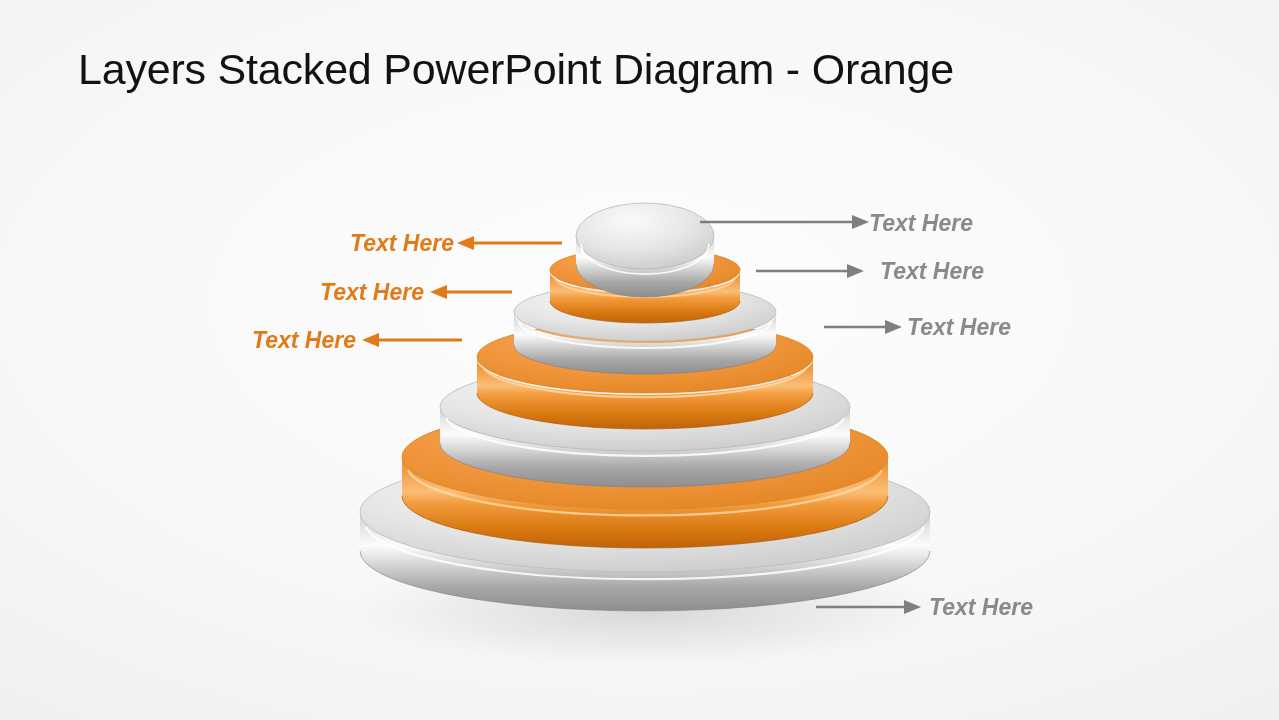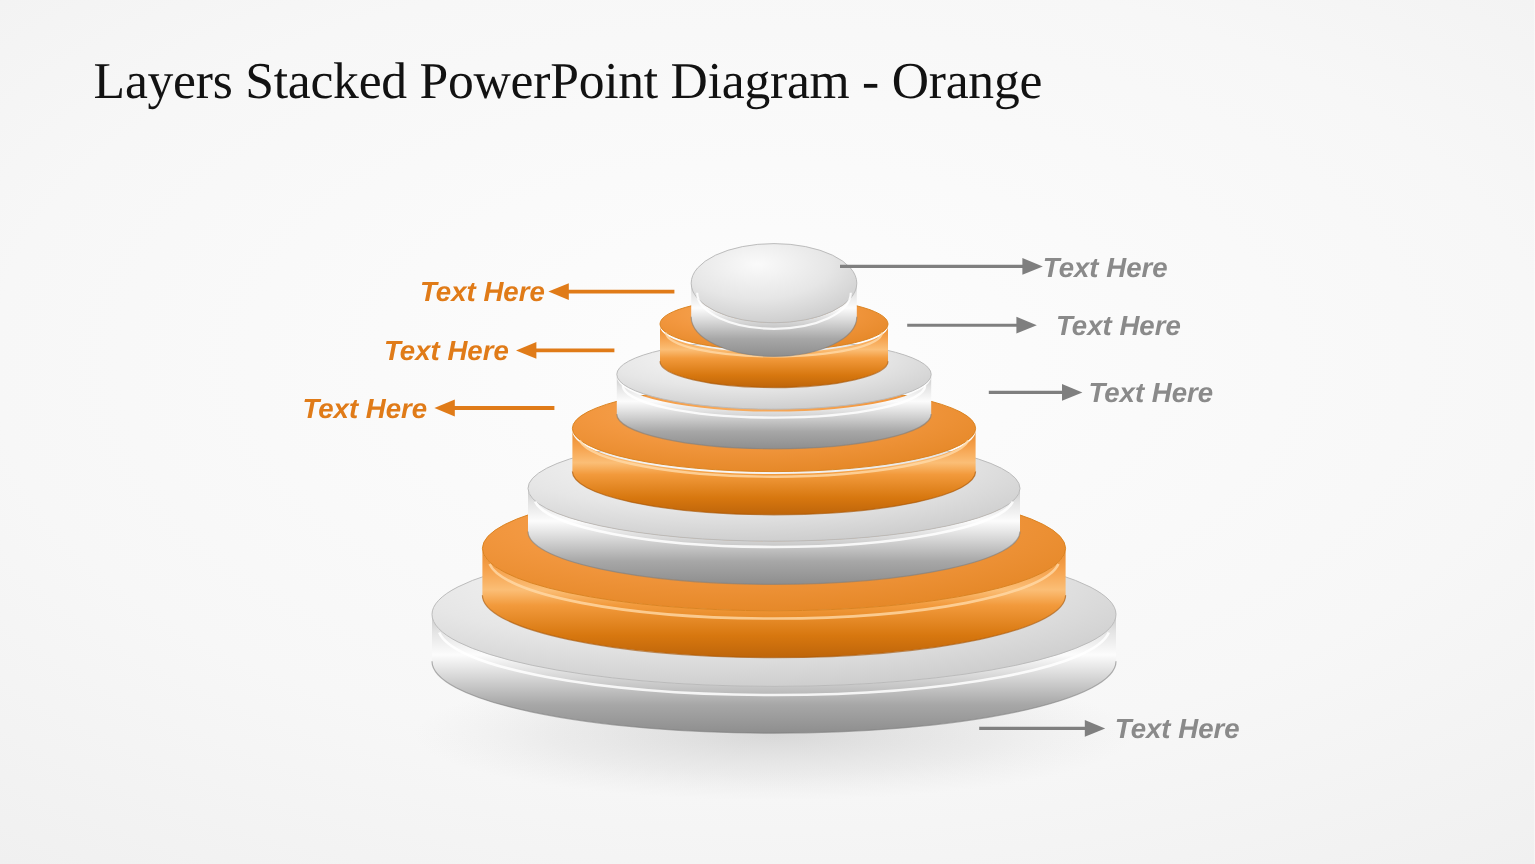--- a/index.html
+++ b/index.html
@@ -22,21 +22,21 @@
   #slide-title {
     position: absolute;
     left: 78px;
     top: 41px;
     font-size: 43px;
     line-height: 56px;
     font-weight: 400;
     color: #121212;
     letter-spacing: -0.2px;
     white-space: nowrap;
-    font-family: Liberation Serif, serif;
+    font-family: Liberation Sans, sans-serif;
   }
   #diagram {
     position: absolute;
     left: 0;
     top: 0;
     width: 1279px;
     height: 720px;
   }
   .callout {
     position: absolute;

